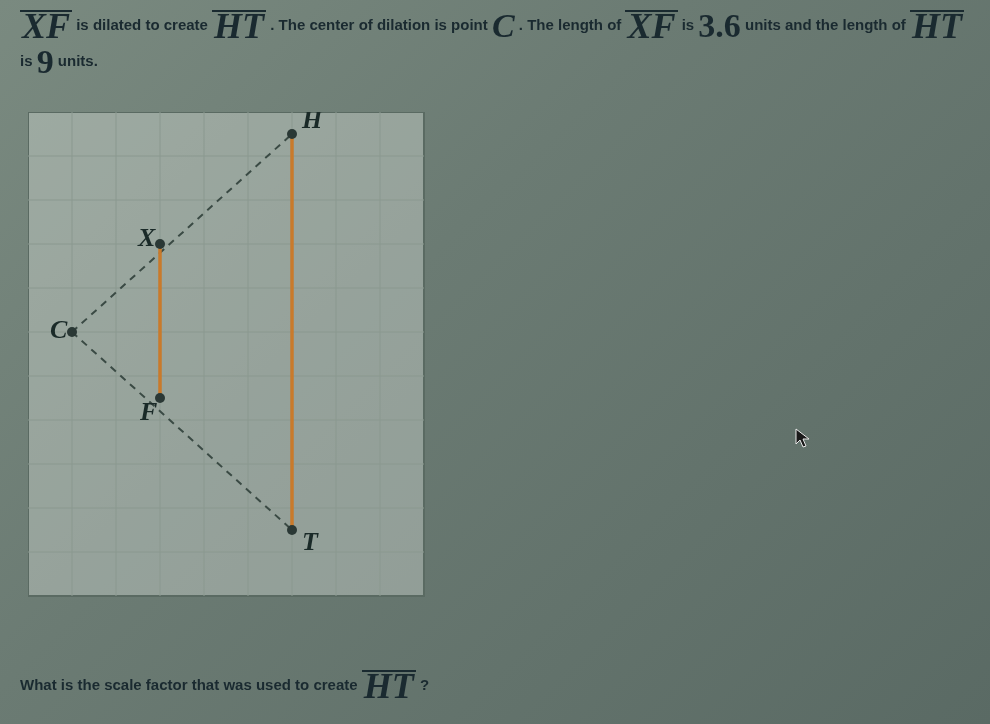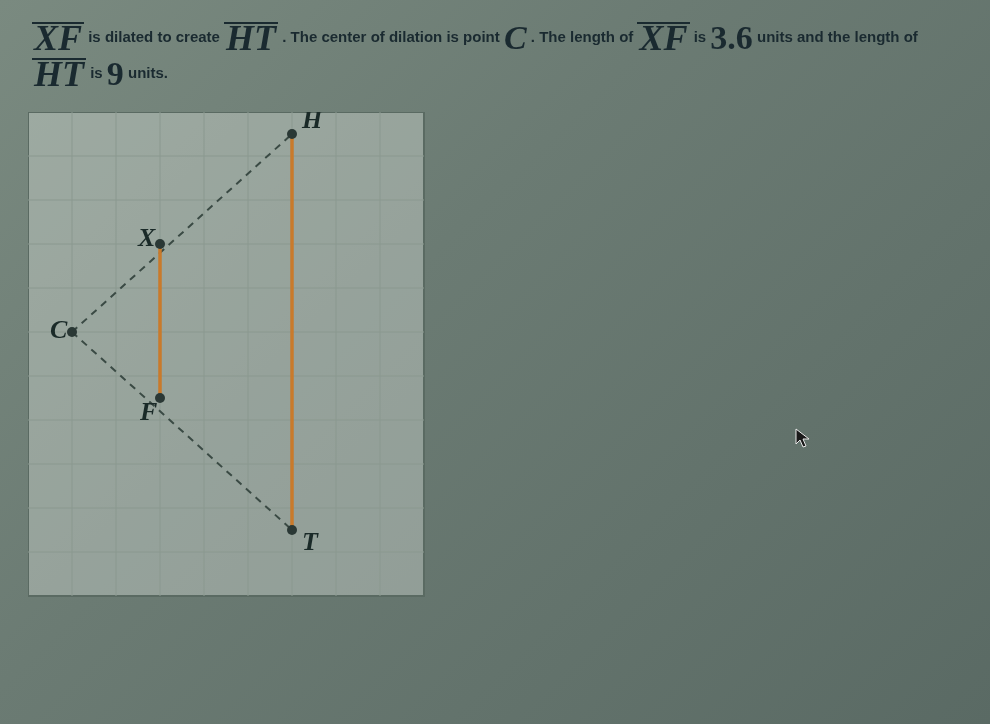--- a/index.html
+++ b/index.html
@@ -8,21 +8,21 @@
     width: 990px; height: 724px;
     font-family: Arial, Helvetica, sans-serif;
     background: linear-gradient(135deg, #7a8a80 0%, #6b7b73 40%, #5a6a64 100%);
     color: #1a2a30;
     overflow: hidden;
     position: relative;
   }
   .page {
     width: 990px; height: 724px;
     position: relative;
-    padding: 12px;
+    padding: 0;
   }
   .problem-text {
     padding: 8px 20px 0 20px;
     line-height: 2.2;
     font-size: 15px;
     font-weight: bold;
   }
   .seg {
     font-family: "Times New Roman", serif;
     font-style: italic;
@@ -129,18 +129,23 @@
         <circle cx="264" cy="22" r="5" fill="#2a3835"></circle>
         <circle cx="264" cy="418" r="5" fill="#2a3835"></circle>
         <text x="22" y="226" font-family="Times New Roman" font-style="italic" font-weight="bold" font-size="26" fill="#1a2a28">C</text>
         <text x="110" y="134" font-family="Times New Roman" font-style="italic" font-weight="bold" font-size="26" fill="#1a2a28">X</text>
         <text x="112" y="308" font-family="Times New Roman" font-style="italic" font-weight="bold" font-size="26" fill="#1a2a28">F</text>
         <text x="274" y="16" font-family="Times New Roman" font-style="italic" font-weight="bold" font-size="26" fill="#1a2a28">H</text>
         <text x="274" y="438" font-family="Times New Roman" font-style="italic" font-weight="bold" font-size="26" fill="#1a2a28">T</text>
       </svg>
   </div>
 
+  <div class="bottom-q">
+    <span>What is the scale factor that was used to create </span>
+    <span class="seg">HT</span>
+    <span>?</span>
+  </div>
 
   <svg class="cursor" viewBox="0 0 16 22">
     <path d="M1 1 L1 16 L5 12 L8 19 L11 18 L8 11 L14 11 Z" fill="#1a1a1a" stroke="#e8e8e8" stroke-width="1"></path>
   </svg>
 
 </div>
 
 </body></html>

